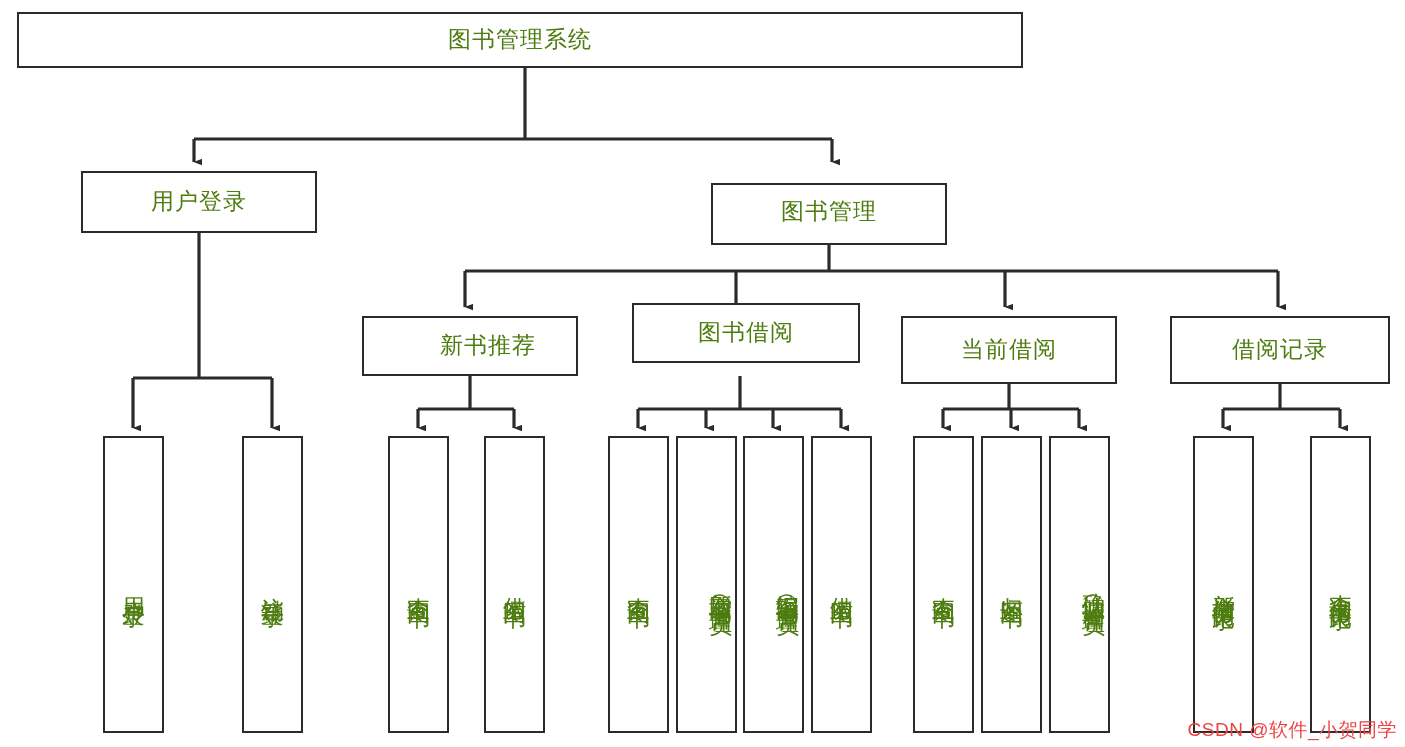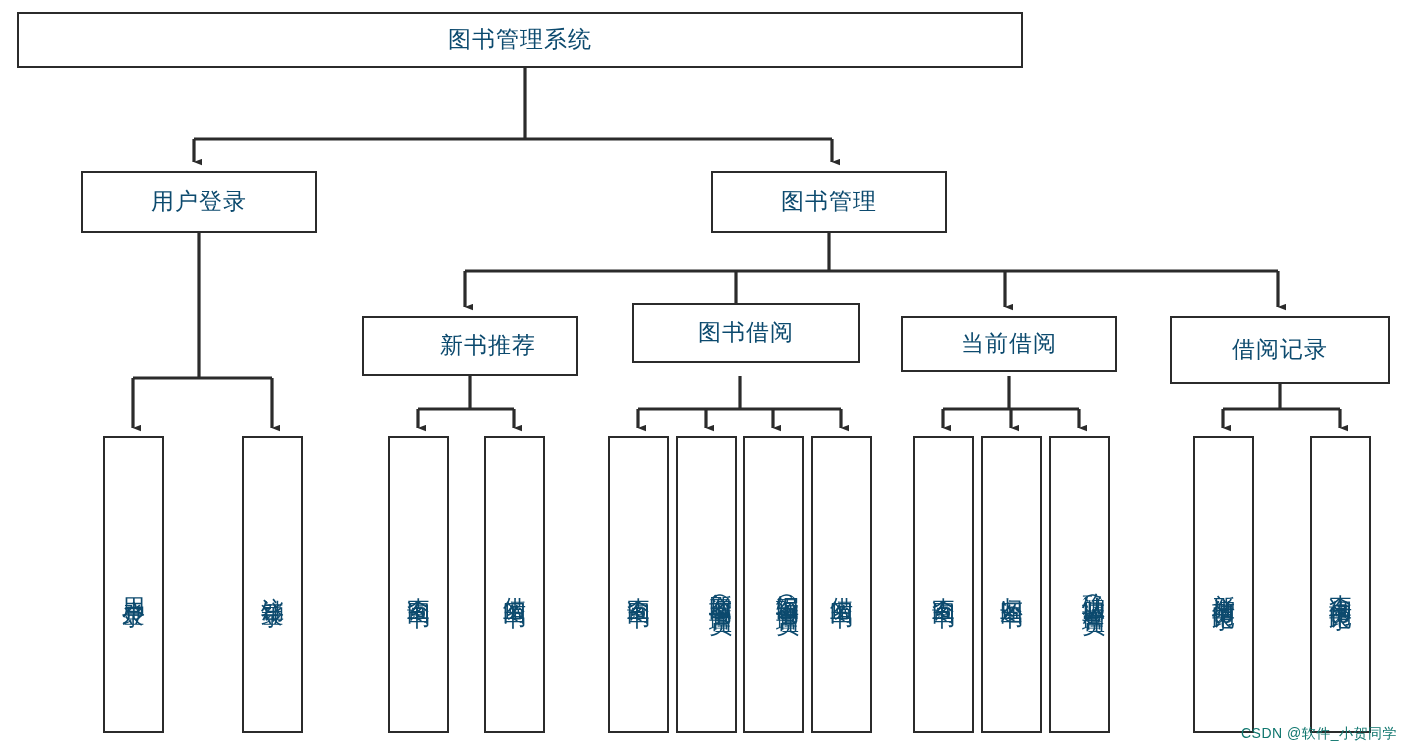--- a/index.html
+++ b/index.html
@@ -25,21 +25,21 @@
     height: 747px;
   }
   .node-box {
     position: absolute;
     box-sizing: border-box;
     border: 2px solid #2b2b2b;
     background: #ffffff;
     display: flex;
     align-items: center;
     justify-content: center;
-    color: #0c4a6e;
+    color: #4d7c0f;
   }
   .node-h {
     font-size: 23px;
     letter-spacing: 1px;
     line-height: 1.2;
     white-space: nowrap;
   }
   .node-v {
     writing-mode: vertical-rl;
     text-orientation: upright;
@@ -51,22 +51,22 @@
     text-align: center;
   }
   .node-v.center-start {
     align-items: center;
     padding-top: 0;
   }
   .watermark {
     position: absolute;
     right: 8px;
     bottom: 4px;
-    font-size: 14px;
-    color: #0f766e;
+    font-size: 19px;
+    color: #ef4444;
     white-space: nowrap;
     letter-spacing: 0.5px;
   }
 </style>
 </head>
 <body>
 
 <div id="diagram-root">
 
   <svg id="diagram-svg" viewBox="0 0 1405 747">
@@ -116,25 +116,25 @@
       <path d="M 1280,376 L 1280,409"></path>
       <path d="M 1223,409 L 1340,409"></path>
       <path d="M 1223,409 L 1223,428" marker-end="url(#arrowhead)"></path>
       <path d="M 1340,409 L 1340,428" marker-end="url(#arrowhead)"></path>
     </g>
   </svg>
 
   <div class="node-box node-h" style="left:17px; top:12px; width:1006px; height:56px;">图书管理系统</div>
 
   <div class="node-box node-h" style="left:81px; top:171px; width:236px; height:62px;">用户登录</div>
-  <div class="node-box node-h" style="left:711px; top:171px; width:236px; height:62px;">图书管理</div>
+  <div class="node-box node-h" style="left:711px; top:183px; width:236px; height:62px;font-family:Liberation Mono, monospace;">图书管理</div>
 
   <div class="node-box node-h" style="left:362px; top:316px; width:216px; height:60px;padding-left:36px;">新书推荐</div>
   <div class="node-box node-h" style="left:632px; top:303px; width:228px; height:60px;">图书借阅</div>
-  <div class="node-box node-h" style="left:901px; top:316px; width:216px; height:56px;">当前借阅</div>
+  <div class="node-box node-h" style="left:901px; top:316px; width:216px; height:68px;">当前借阅</div>
   <div class="node-box node-h" style="left:1170px; top:316px; width:220px; height:68px;">借阅记录</div>
 
   <div class="node-box node-v center-start" style="left:103px; top:436px; width:61px; height:297px;">用户登录</div>
   <div class="node-box node-v center-start" style="left:242px; top:436px; width:61px; height:297px;">注销登录</div>
 
   <div class="node-box node-v center-start" style="left:388px; top:436px; width:61px; height:297px;">查询图书</div>
   <div class="node-box node-v center-start" style="left:484px; top:436px; width:61px; height:297px;">借阅图书</div>
 
   <div class="node-box node-v center-start" style="left:608px; top:436px; width:61px; height:297px;">查询图书</div>
   <div class="node-box node-v" style="left:676px; top:436px; width:61px; height:297px;">新增图书（管理员）</div>

